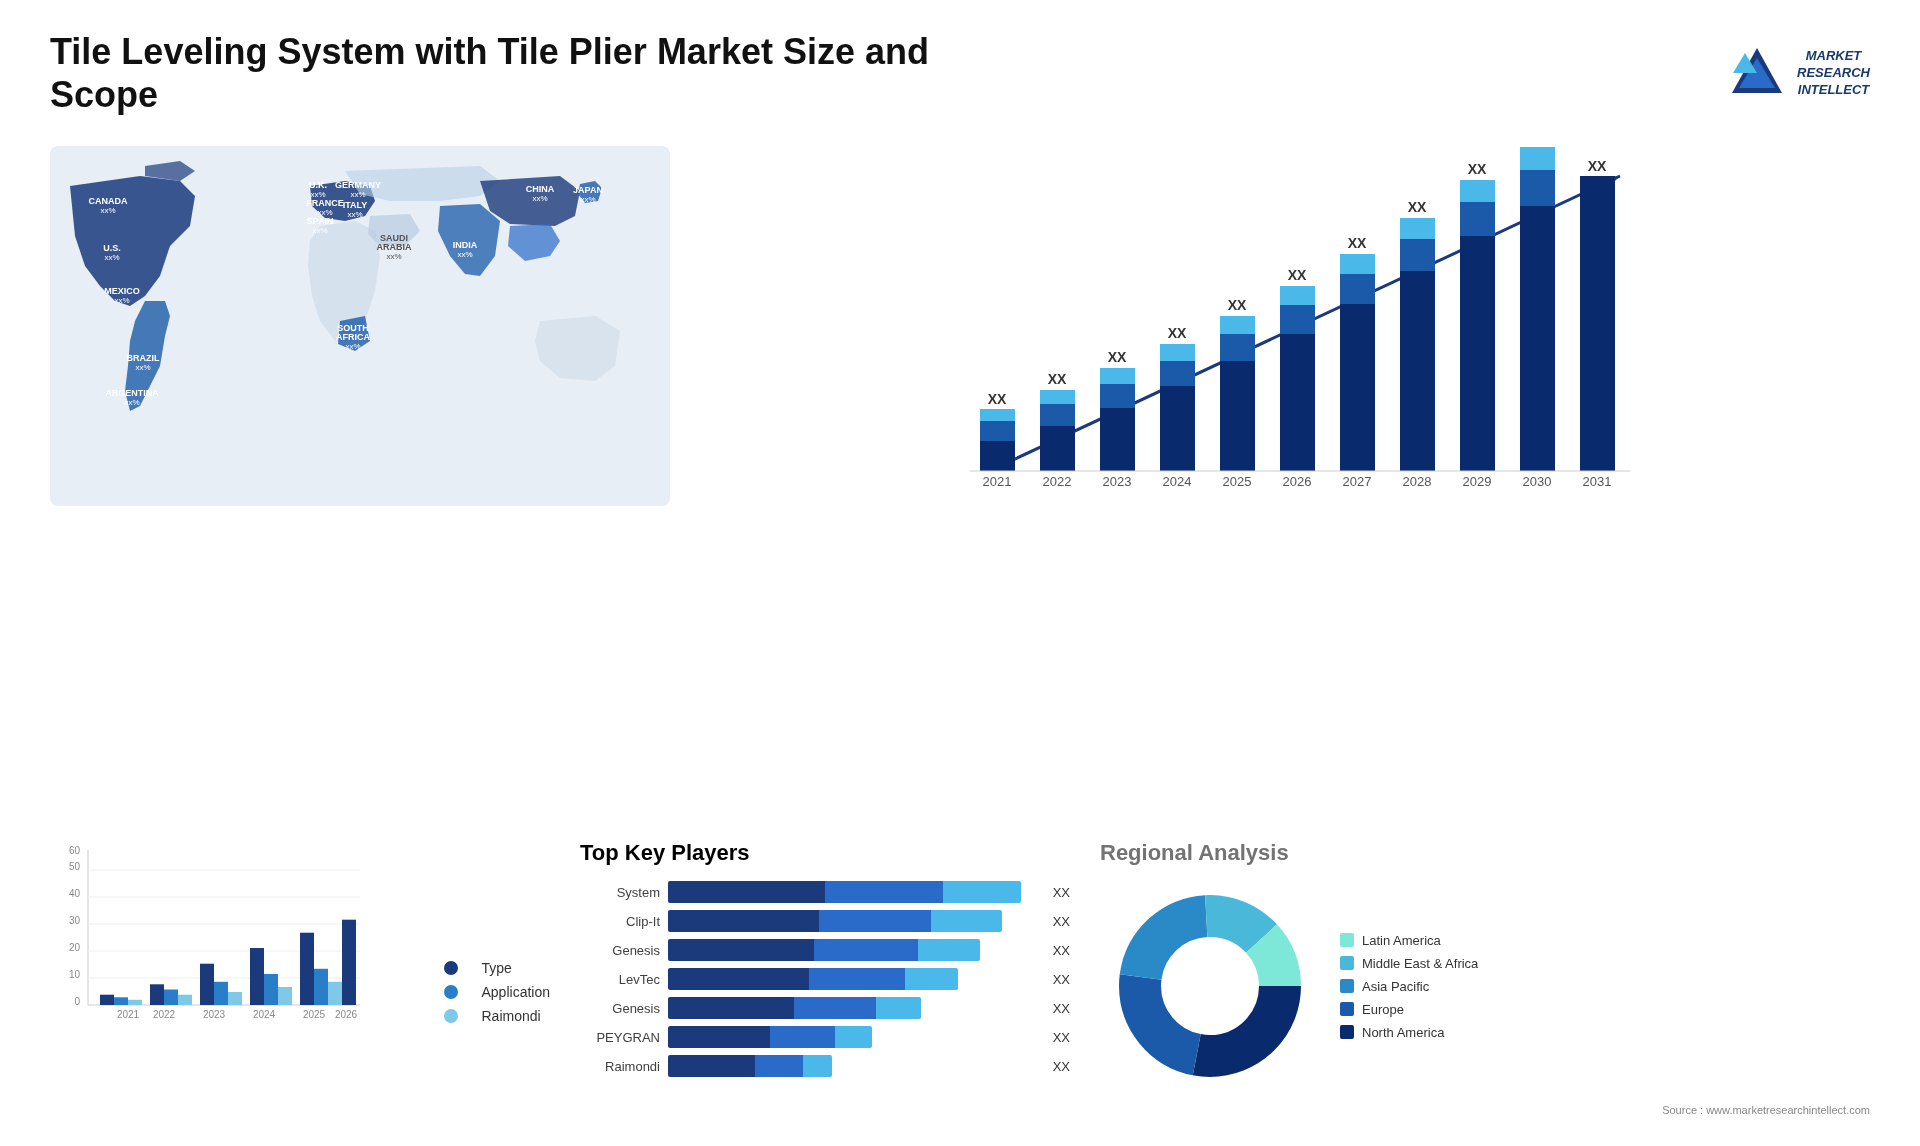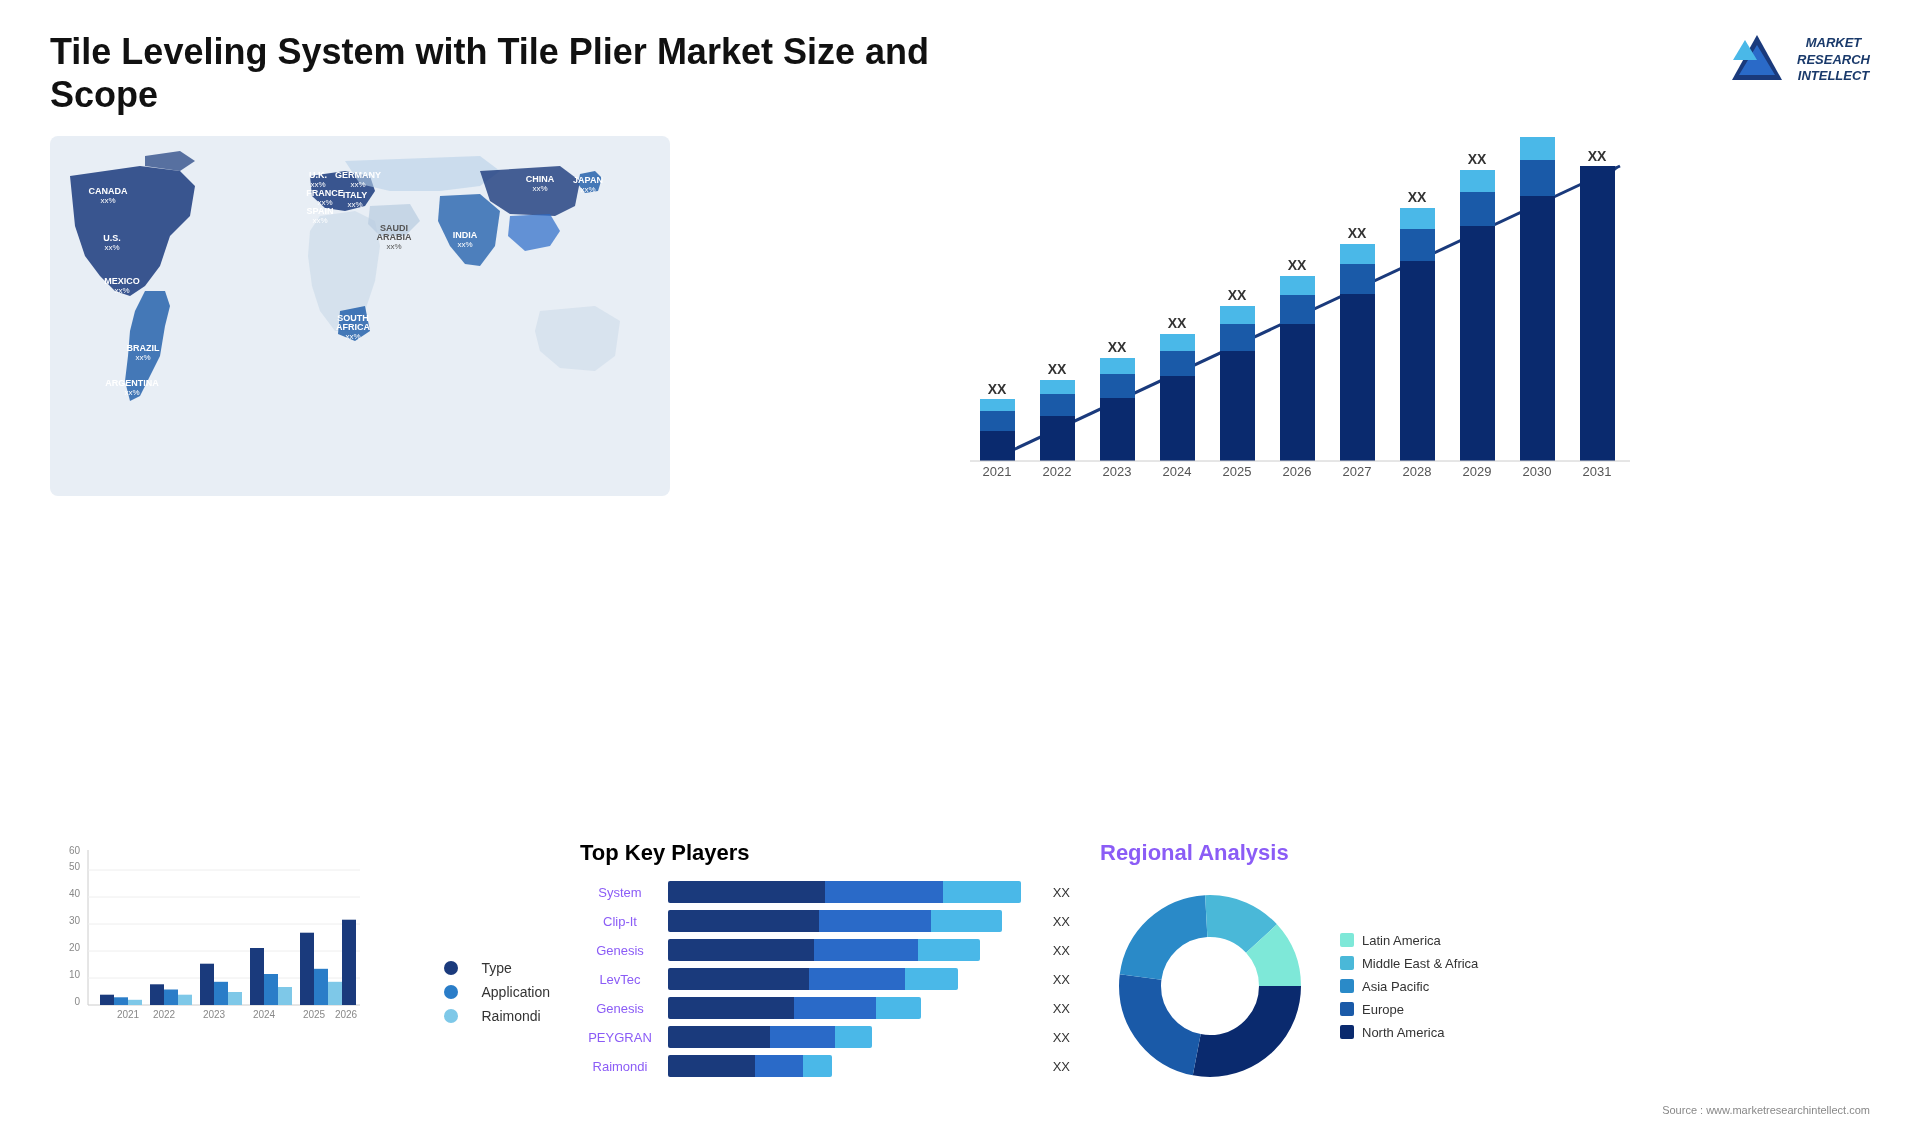--- a/index.html
+++ b/index.html
@@ -16,22 +16,22 @@
       height: 1146px;
       padding: 30px 50px;
       display: flex;
       flex-direction: column;
     }
 
     
     .header {
       display: flex;
       justify-content: space-between;
-      align-items: flex-start;
-      margin-bottom: 20px;
+      align-items: center;
+      margin-bottom: 30px;
     }
     .page-title {
       font-size: 36px;
       font-weight: 700;
       color: #111;
       max-width: 900px;
       line-height: 1.2;
     }
     .logo-area {
       display: flex;
@@ -101,21 +101,21 @@
       margin-bottom: 15px;
     }
 
     .regional-section {
       flex: 1;
       padding-left: 30px;
     }
     .regional-title {
       font-size: 22px;
       font-weight: 700;
-      color: #8b5cf6;
+      color: #737373;
       margin-bottom: 10px;
     }
 
     
     .bar-chart-container {
       width: 100%;
       height: 370px;
       position: relative;
     }
 
@@ -153,22 +153,22 @@
     
     .player-row {
       display: flex;
       align-items: center;
       margin-bottom: 7px;
       gap: 8px;
     }
     .player-name {
       width: 80px;
       font-size: 13px;
-      color: #8b5cf6;
-      text-align: center;
+      color: #404040;
+      text-align: right;
       flex-shrink: 0;
     }
     .player-bar-container {
       flex: 1;
       height: 22px;
       position: relative;
     }
     .player-bar {
       height: 100%;
       border-radius: 2px;

